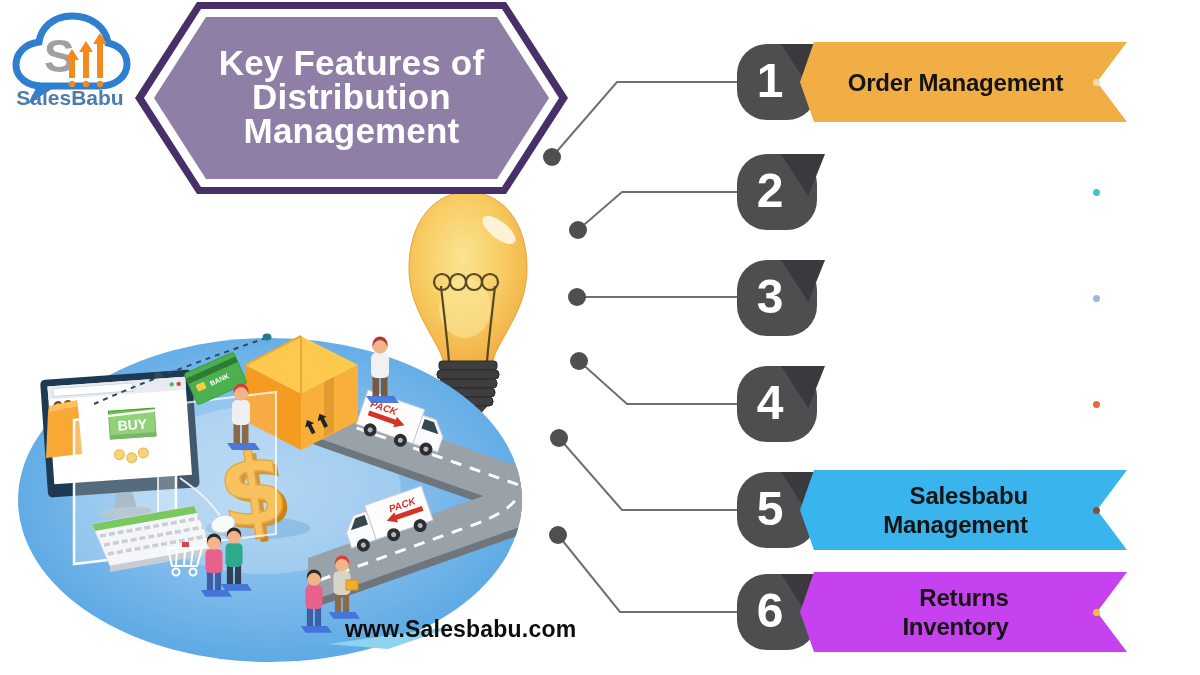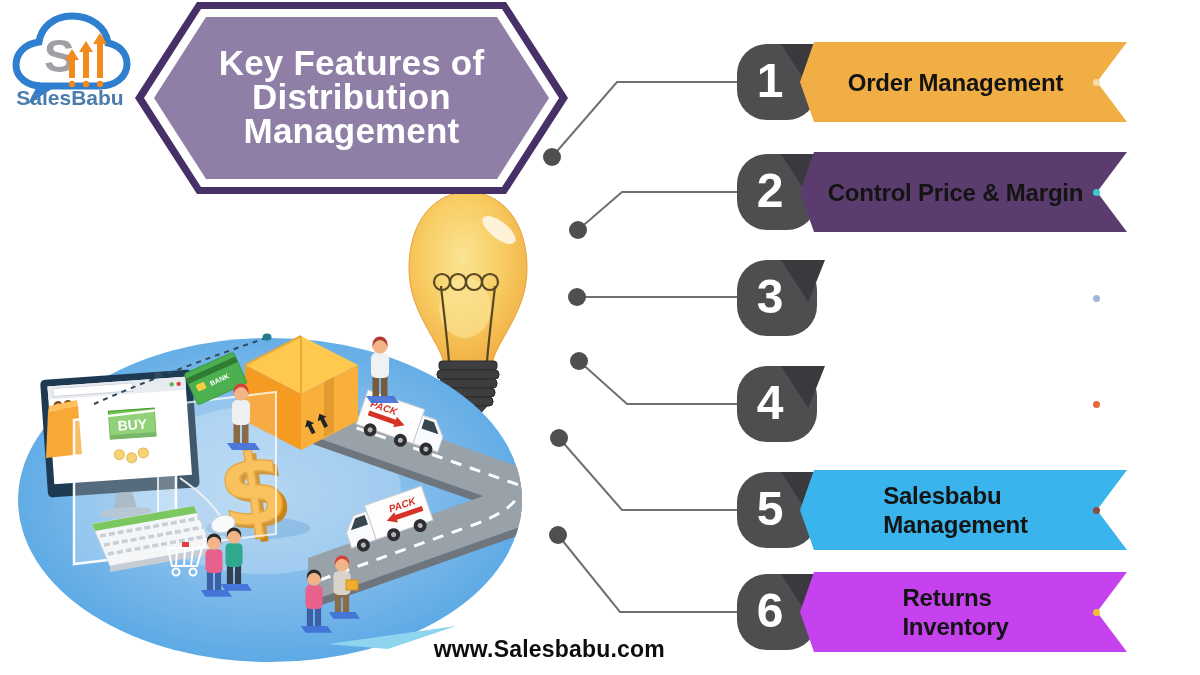--- a/index.html
+++ b/index.html
@@ -29,27 +29,27 @@
   .badge{position:absolute;left:0;top:2px;width:80px;height:76px;border-radius:30px;
          background:var(--badge-bg,#4E4E51);z-index:1;}
   .badge-num{position:absolute;left:4px;top:0;width:58px;height:76px;line-height:74px;
              text-align:center;color:var(--badge-num,#fff);font-size:48px;font-weight:700;}
   .fold{position:absolute;left:44px;top:2px;width:44px;height:42px;background:var(--badge-fold,#3C3C3F);
         clip-path:polygon(0 0,100% 0,62% 100%);z-index:2;}
   .banner{position:absolute;left:63px;top:0;width:327px;height:80px;background:var(--ribbon,#ccc);
           clip-path:polygon(14px 0,100% 0,calc(100% - 30px) 50%,100% 100%,14px 100%,0 50%);
           display:flex;align-items:center;justify-content:center;z-index:3;
           padding:0 38px 0 22px;box-sizing:border-box;}
-  .banner-label{color:#141414;font-weight:700;font-size:24px;line-height:29px;text-align:left;
+  .banner-label{color:#141414;font-weight:700;font-size:24px;line-height:29px;text-align:right;
                 white-space:pre-line;letter-spacing:-.2px;}
   .notch-dot{position:absolute;right:27px;top:50%;width:7px;height:7px;margin-top:-3px;
              border-radius:50%;background:var(--dot,transparent);z-index:4;}
 
   
-  .footer{left:345px;top:636px;width:320px;text-align:right;z-index:6;
+  .footer{left:345px;top:616px;width:320px;text-align:left;z-index:6;
           color:#0d0d0d;font-weight:700;font-size:23px;letter-spacing:.2px;}
 </style>
 </head>
 <body>
 
 <div id="canvas" style="--badge-bg: #4E4E51; --badge-fold: #3A3A3E; --badge-num: #FFFFFF; --line-color: #707070; --dot-color: #4F4F4F; --hex-border: #473067; --hex-fill: #8F7FA6; --brand-cloud: #2E7FD0; --brand-s: #9EA0A3; --brand-arrow: #F28A1E; --brand-text: #4A7CAC;">
 
   <svg id="connectors" width="1200" height="675">
     <g fill="none" stroke="var(--line-color,#707070)" stroke-width="2">
       <path d="M552,157 L617,82 L780,82"></path>
@@ -292,23 +292,20 @@
       <div class="banner-label">Order Management</div>
     </div>
     <div class="notch-dot"></div>
   </div>
 
   <div class="feature-row" style="top: 152px; --ribbon: #5B3C6E; --dot: #3BC8C8;">
     <div class="badge">
       <div class="badge-num">2</div>
     </div>
     <div class="fold"></div>
-    <div class="banner">
-      <div class="banner-label">Control Price &amp; Margin</div>
-    </div>
     <div class="notch-dot"></div>
   </div>
 
   <div class="feature-row" style="top: 258px; --ribbon: #DF6A4C; --dot: #9FB6E0;">
     <div class="badge">
       <div class="badge-num">3</div>
     </div>
     <div class="fold"></div>
     <div class="notch-dot"></div>
   </div>

